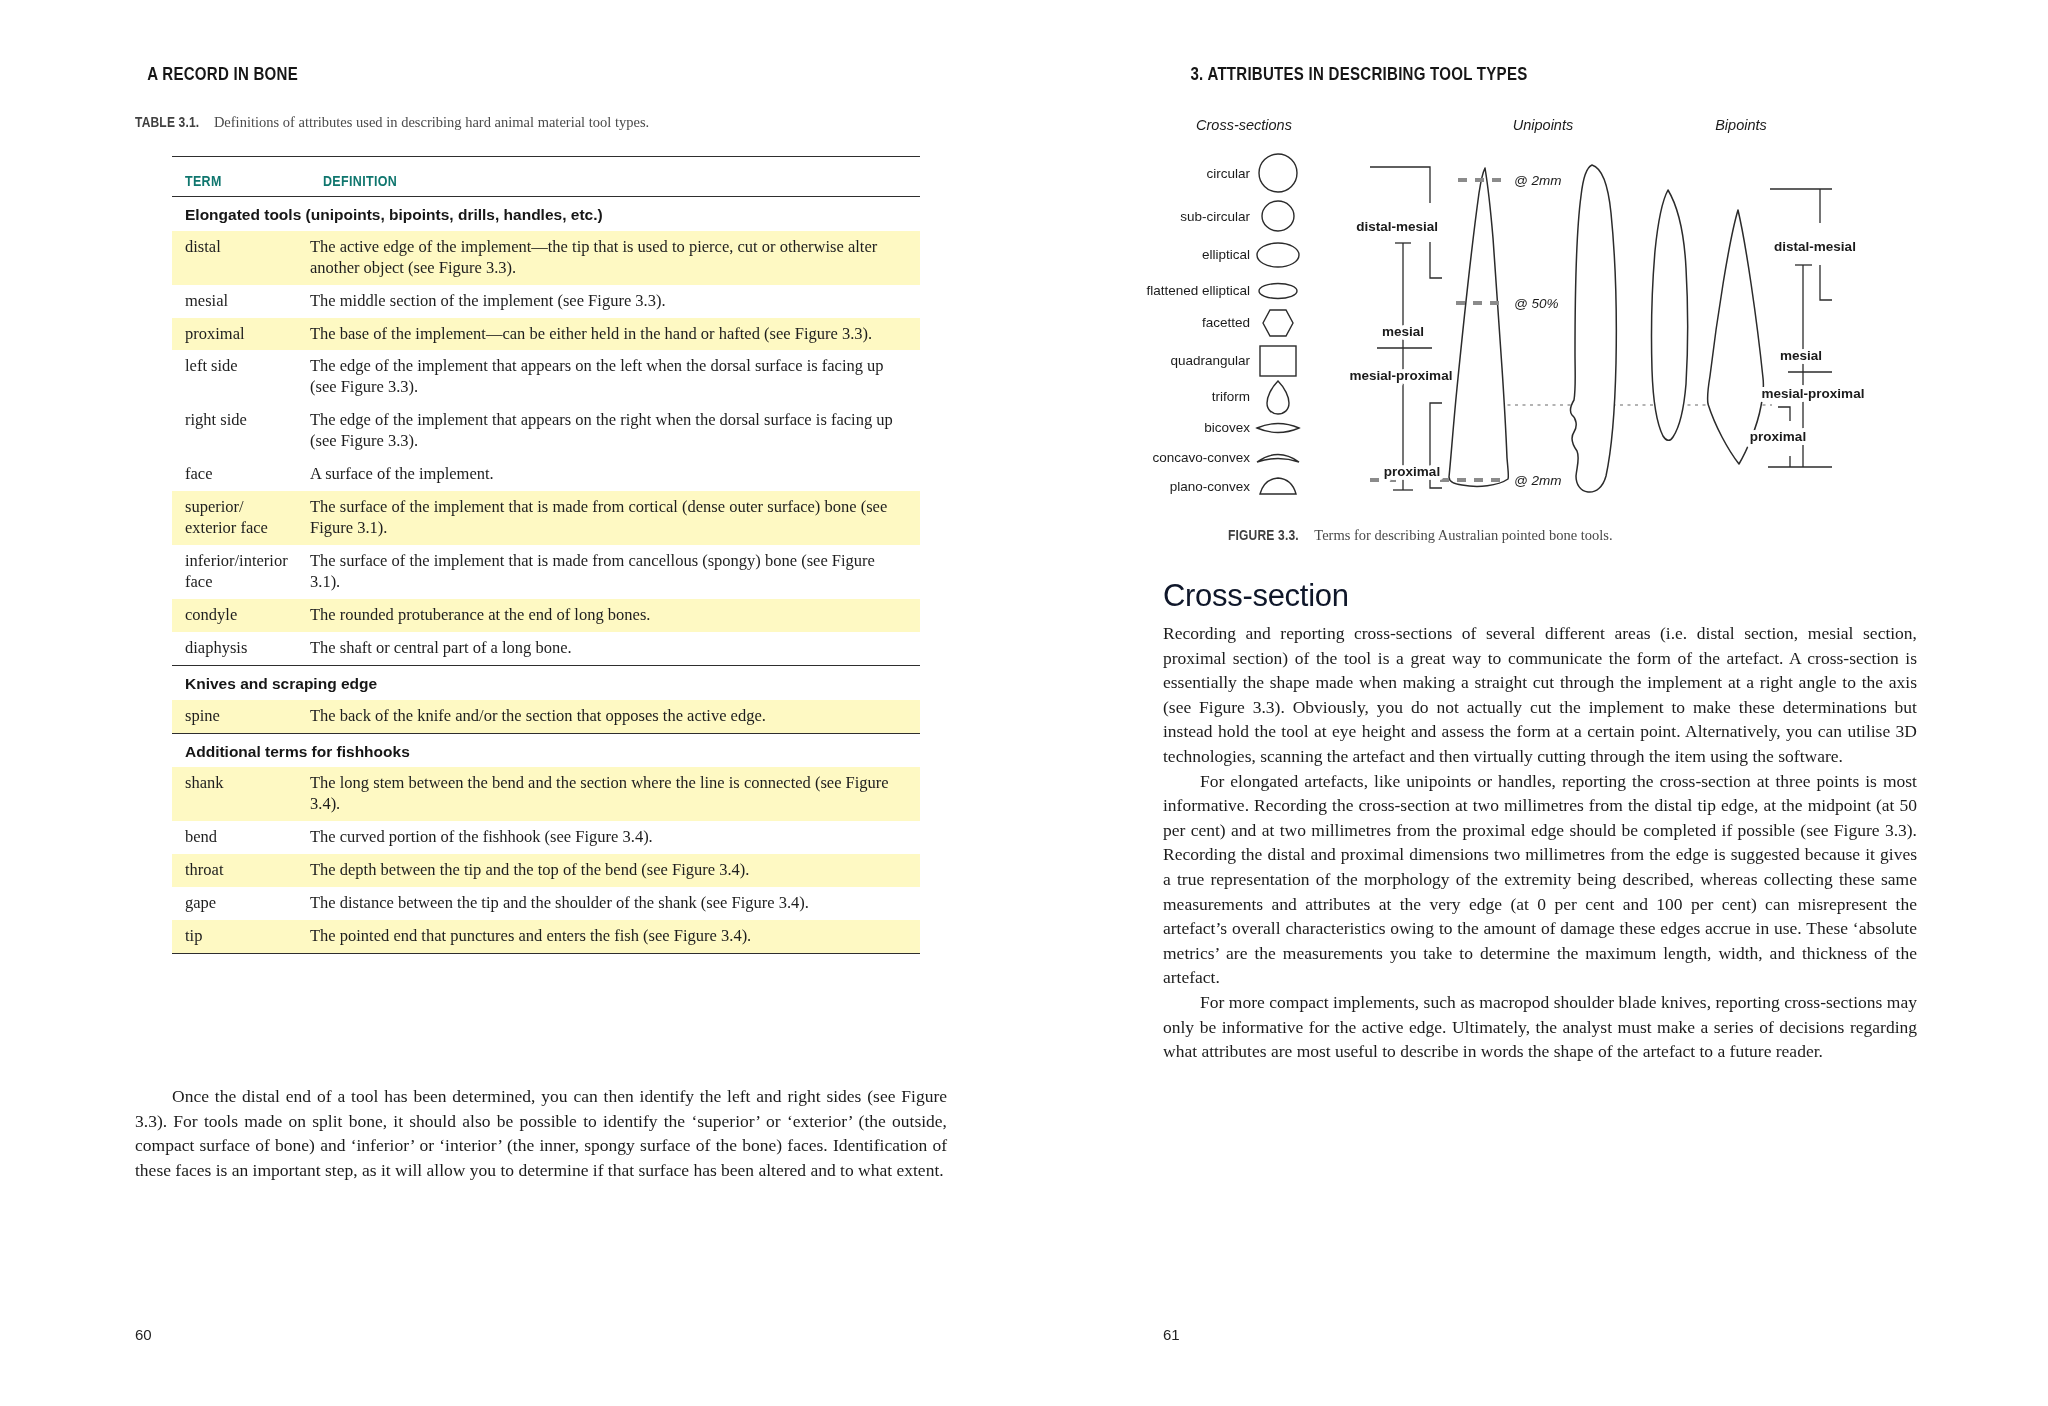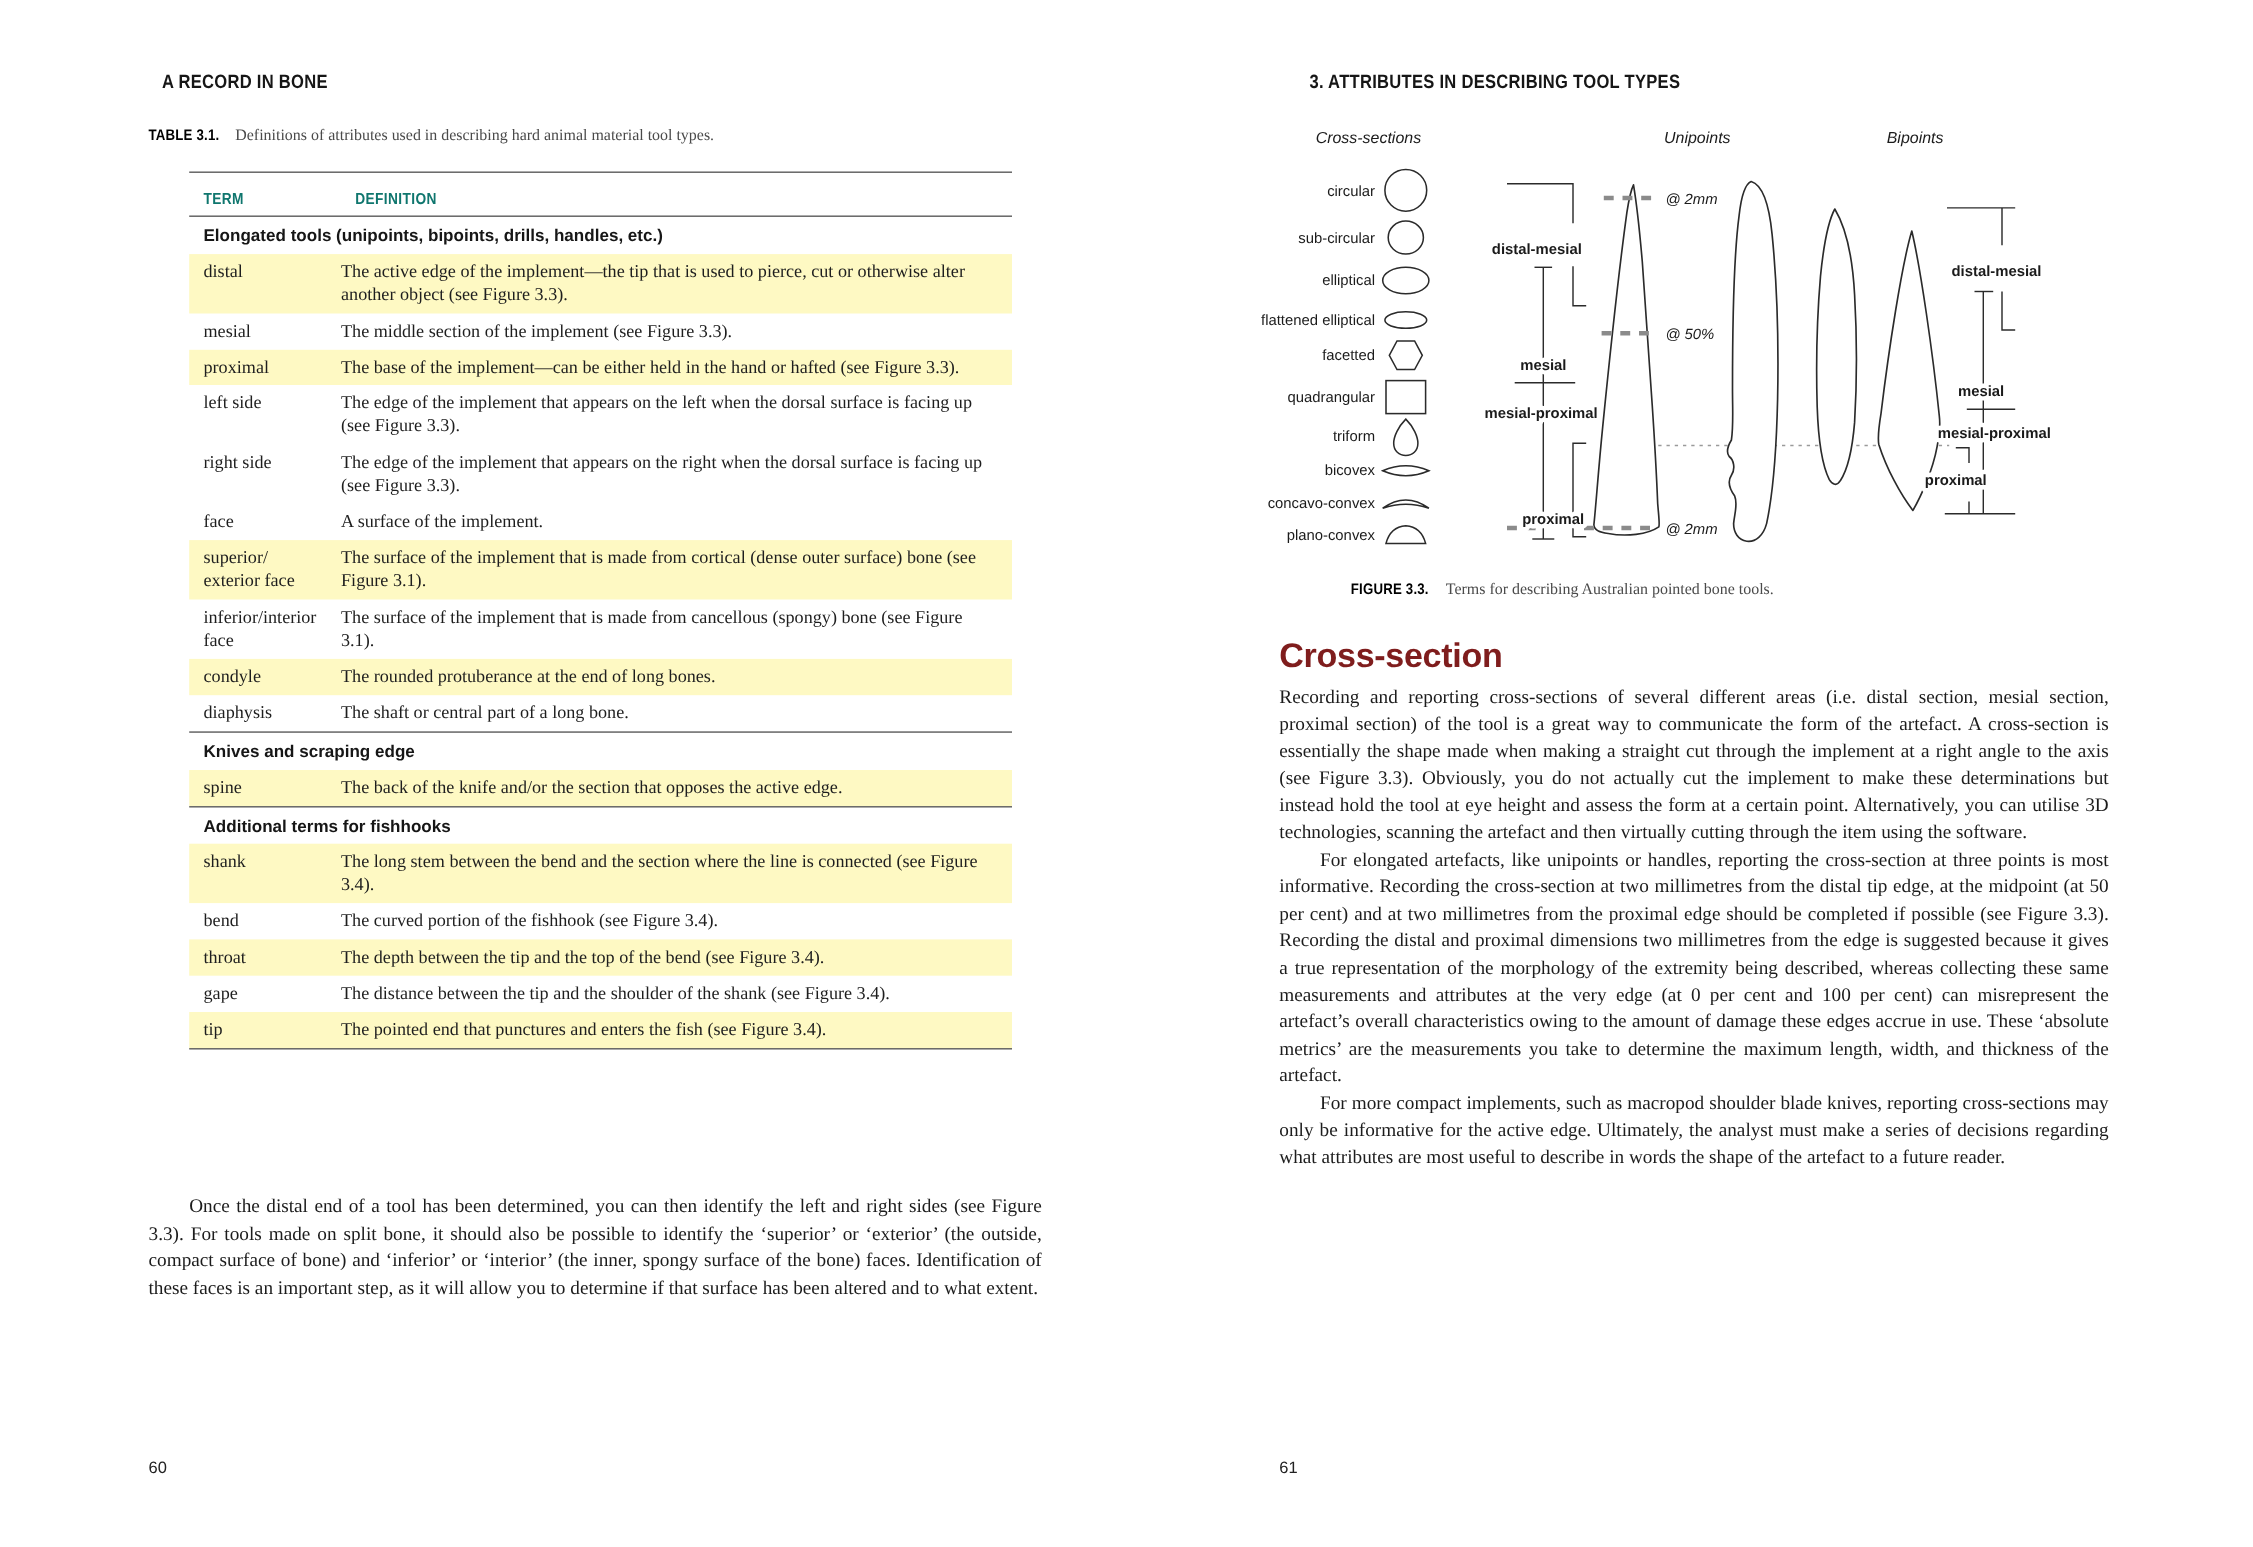--- a/index.html
+++ b/index.html
@@ -10,21 +10,21 @@
   }
   .abs{position:absolute;}
   .running-head{
     font-family:"Liberation Sans",sans-serif;font-weight:700;font-size:17.5px;
     color:#161616;text-align:left;letter-spacing:.3px;
   }
   .cond{display:inline-block;transform:scaleX(.86);transform-origin:center;}
   .cond-l{display:inline-block;transform:scaleX(.86);transform-origin:left;}
   .caption{font-size:14.5px;color:#4a4a4a;}
   .cap-label{
-    font-family:"Liberation Sans",sans-serif;font-weight:700;color:#000000;
+    font-family:"Liberation Sans",sans-serif;font-weight:700;color:#404040;
     font-size:14px;letter-spacing:.2px;margin-right:4px;
   }
   
   table.defs{
     border-collapse:collapse;width:748px;font-size:16.5px;
     border-top:1.6px solid #2e2e2e;border-bottom:1.8px solid #2e2e2e;
   }
   table.defs thead th{
     font-family:"Liberation Sans",sans-serif;font-weight:700;font-size:14.5px;
     letter-spacing:.4px;text-align:left;padding:16px 0 7px 13px;
@@ -42,22 +42,22 @@
   table.defs tbody tr.section-row:first-child td{border-top:none;}
   
   .bodytext p{
     margin:0;font-size:17.5px;line-height:24.6px;text-align:justify;color:#1c1c1c;
   }
   .bodytext p.indent{text-indent:37px;}
   .page-num{
     font-family:"Liberation Sans",sans-serif;font-size:15px;color:#222;text-align:left;
   }
   .section-heading{
-    font-family:"Liberation Sans",sans-serif;font-weight:700;font-size:31px;
-    color:#7f1d1d;letter-spacing:-.3px;
+    font-family:"Liberation Sans",sans-serif;font-weight:400;font-size:31px;
+    color:#0f172a;letter-spacing:-.3px;
   }
   .fig-caption{font-size:14.5px;color:#4a4a4a;white-space:nowrap;}
   
   svg text{font-family:"Liberation Sans",sans-serif;}
   .ftitle{font-style:italic;font-size:14.5px;fill:#1b1b1b;}
   .lbl{font-size:13.5px;fill:#1b1b1b;}
   .mlbl{font-size:13.5px;font-style:italic;fill:#1b1b1b;}
   .blbl{font-size:13.5px;font-weight:700;fill:#1b1b1b;}
   .halo{paint-order:stroke;stroke:#ffffff;stroke-width:8px;stroke-linejoin:round;}
   .shape{fill:none;stroke:#2b2b2b;stroke-width:1.4;}

